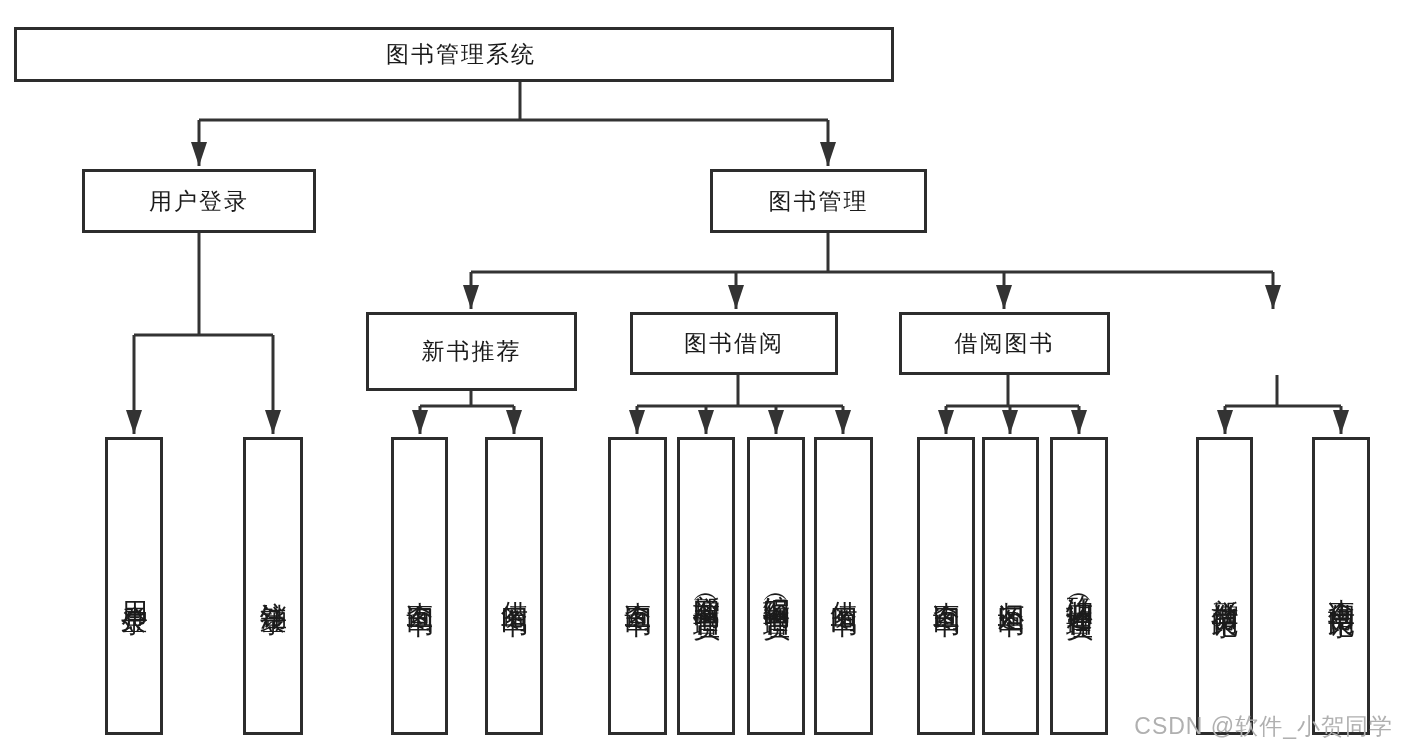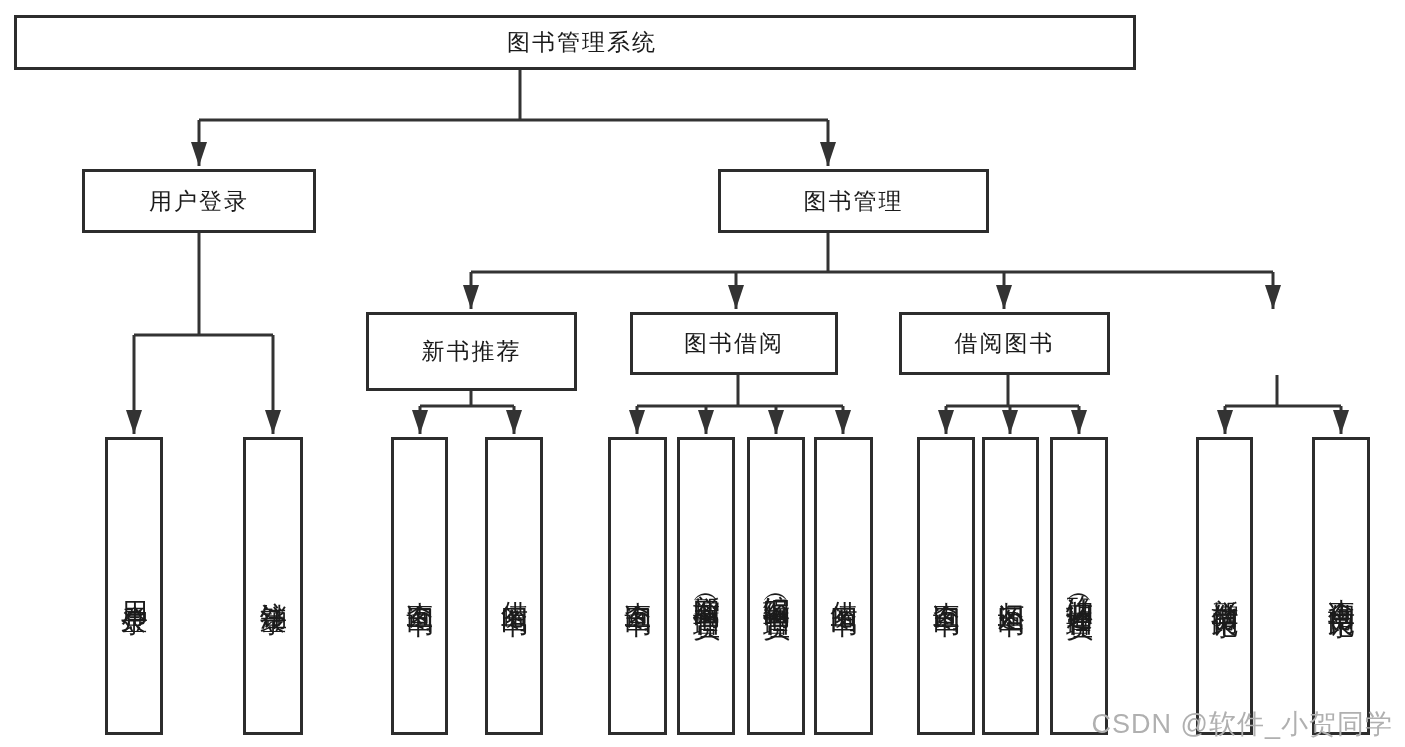--- a/index.html
+++ b/index.html
@@ -29,21 +29,21 @@
   .v-box{
     writing-mode:vertical-rl;
     text-orientation:mixed;
     font-size:27px;
     letter-spacing:3px;
   }
   .watermark{
     position:absolute;
     right:12px;
     bottom:5px;
-    font-size:27px;
+    font-size:23px;
     color:#b0b0b0;
     letter-spacing:1px;
     white-space:nowrap;
     z-index:5;
   }
 </style>
 </head>
 <body>
 
 <div class="canvas">
@@ -91,24 +91,24 @@
       <path d="M1010 406 V434" marker-end="url(#arrow)"></path>
       <path d="M1079 406 V434" marker-end="url(#arrow)"></path>
 
       <path d="M1277 375 V406"></path>
       <path d="M1225 406 H1341"></path>
       <path d="M1225 406 V434" marker-end="url(#arrow)"></path>
       <path d="M1341 406 V434" marker-end="url(#arrow)"></path>
     </g>
   </svg>
 
-  <div class="box h-box" style="left:14px;top:15px;width:1122px;height:55px;padding-left:14px;">图书管理系统</div>
+  <div class="box h-box" style="left:14px;top:27px;width:880px;height:55px;padding-left:14px;">图书管理系统</div>
 
   <div class="box h-box" style="left:82px;top:169px;width:234px;height:64px;">用户登录</div>
-  <div class="box h-box" style="left:710px;top:169px;width:271px;height:64px;margin-left:8px;">图书管理</div>
+  <div class="box h-box" style="left:710px;top:169px;width:217px;height:64px;">图书管理</div>
 
   <div class="box h-box" style="left:366px;top:312px;width:211px;height:79px;">新书推荐</div>
   <div class="box h-box" style="left:630px;top:312px;width:208px;height:63px;">图书借阅</div>
   <div class="box h-box" style="left:899px;top:312px;width:211px;height:63px;">借阅图书</div>
 
   <div class="box v-box" style="left:105px;top:437px;width:58px;height:298px;">用户登录</div>
   <div class="box v-box" style="left:243px;top:437px;width:60px;height:298px;">注销登录</div>
 
   <div class="box v-box" style="left:391px;top:437px;width:57px;height:298px;">查询图书</div>
   <div class="box v-box" style="left:485px;top:437px;width:58px;height:298px;">借阅图书</div>

